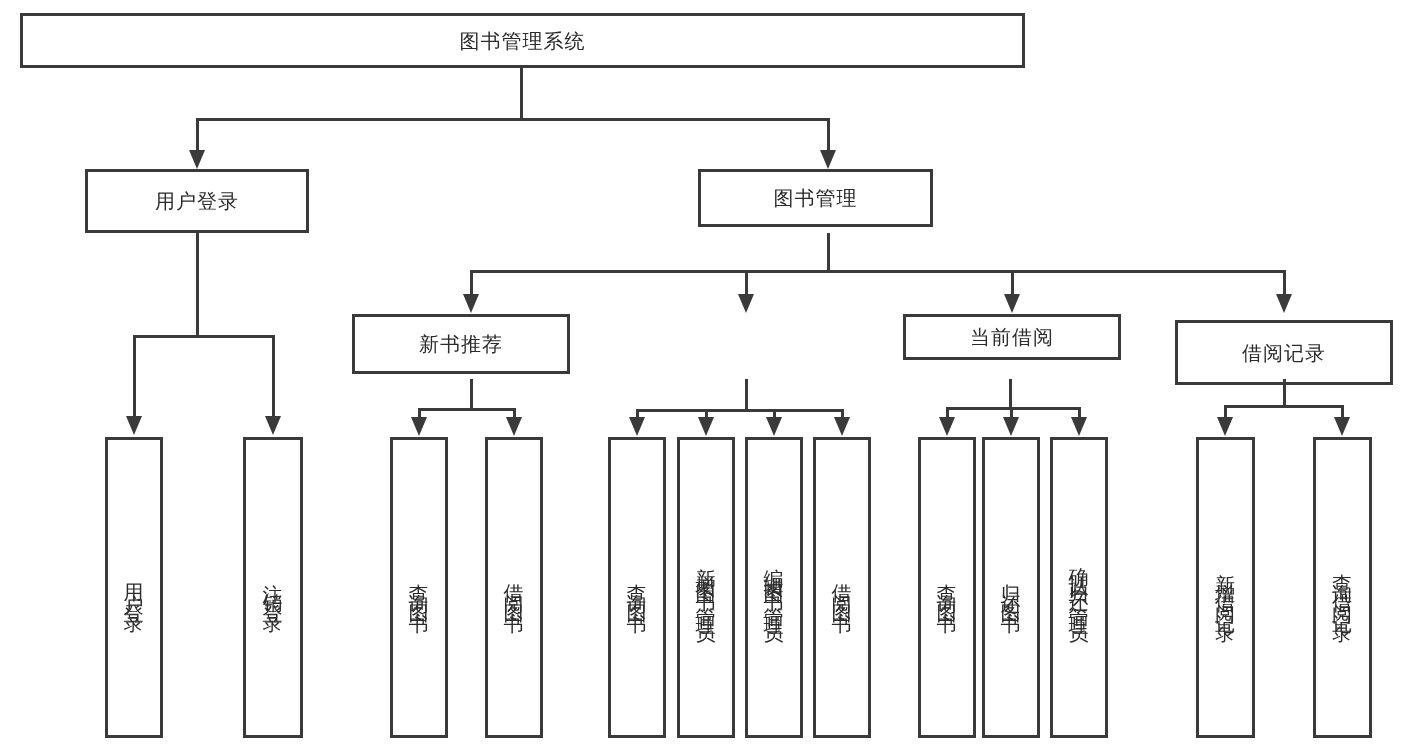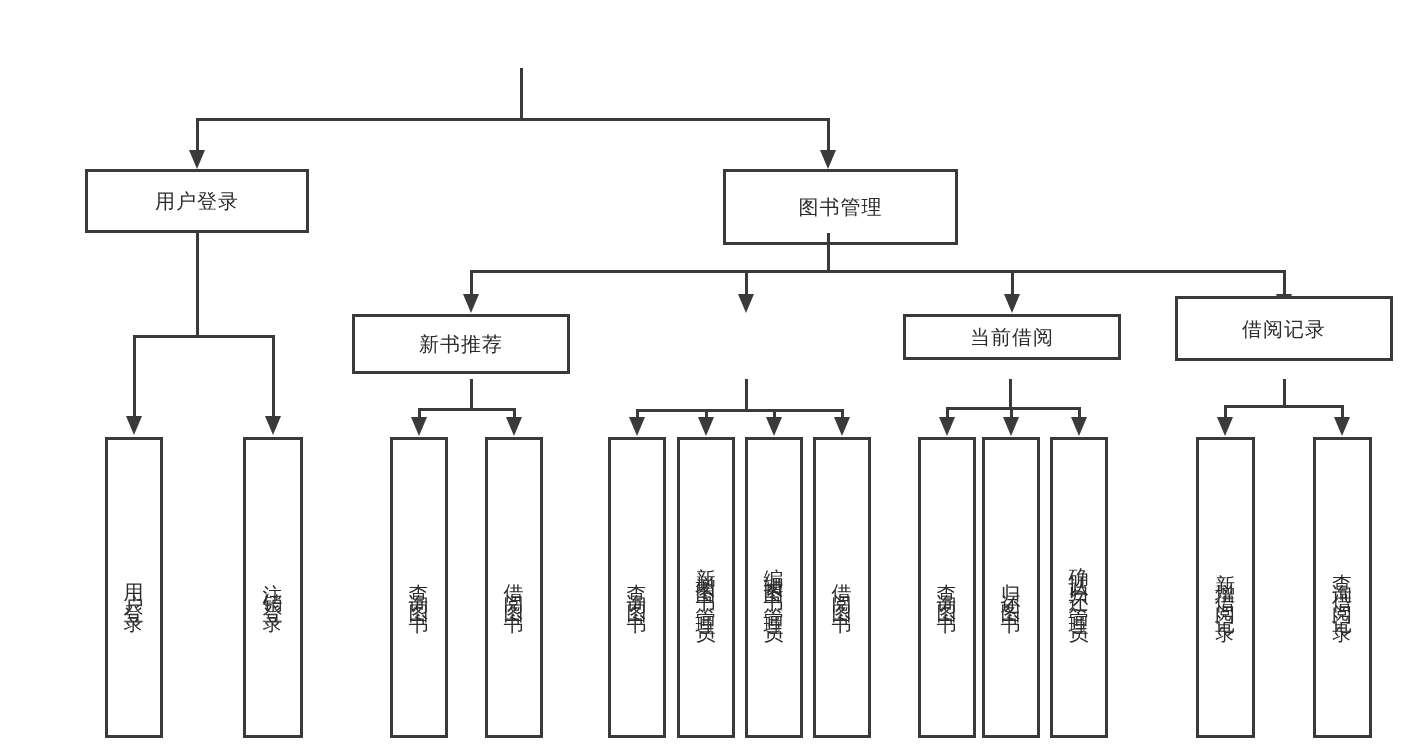--- a/index.html
+++ b/index.html
@@ -37,30 +37,31 @@
     font-size:19px;letter-spacing:.5px;color:var(--wm);
     text-shadow:-1px -1px 0 rgba(190,120,120,.30), 1px 1px 0 rgba(255,255,255,.9);
     white-space:nowrap;z-index:5;
   }
 </style>
 </head>
 <body>
 
 <div class="stage">
 
+  <div class="node" style="left:20px;top:13px;width:1005px;height:55px">图书管理系统</div>
 
   <div class="vl" style="left:520px;top:68px;height:50px"></div>
   <div class="hl" style="left:196px;top:118px;width:634px"></div>
   <div class="vl" style="left:196px;top:118px;height:34px"></div>
   <div class="ah" style="left:189px;top:150px"></div>
   <div class="vl" style="left:827px;top:118px;height:34px"></div>
   <div class="ah" style="left:820px;top:150px"></div>
 
   <div class="node" style="left:85px;top:169px;width:224px;height:64px">用户登录</div>
-  <div class="node" style="left:723px;top:169px;width:235px;height:76px">图书管理</div>
+  <div class="node" style="left:698px;top:169px;width:235px;height:58px">图书管理</div>
 
   <div class="vl" style="left:196px;top:233px;height:102px"></div>
   <div class="hl" style="left:133px;top:335px;width:142px"></div>
   <div class="vl" style="left:133px;top:335px;height:83px"></div>
   <div class="ah" style="left:126px;top:416px"></div>
   <div class="vl" style="left:272px;top:335px;height:83px"></div>
   <div class="ah" style="left:265px;top:416px"></div>
 
   <div class="vl" style="left:827px;top:233px;height:37px"></div>
   <div class="hl" style="left:470px;top:270px;width:816px"></div>
@@ -68,21 +69,21 @@
   <div class="ah" style="left:463px;top:294px"></div>
   <div class="vl" style="left:745px;top:270px;height:26px"></div>
   <div class="ah" style="left:738px;top:294px"></div>
   <div class="vl" style="left:1011px;top:270px;height:26px"></div>
   <div class="ah" style="left:1004px;top:294px"></div>
   <div class="vl" style="left:1283px;top:270px;height:26px"></div>
   <div class="ah" style="left:1276px;top:294px"></div>
 
   <div class="node" style="left:352px;top:314px;width:218px;height:60px">新书推荐</div>
   <div class="node" style="left:903px;top:314px;width:218px;height:46px">当前借阅</div>
-  <div class="node" style="left:1175px;top:296px;width:218px;height:65px">借阅记录</div>
+  <div class="node" style="left:1175px;top:320px;width:218px;height:65px">借阅记录</div>
 
   <div class="vl" style="left:470px;top:379px;height:29px"></div>
   <div class="hl" style="left:418px;top:408px;width:98px"></div>
   <div class="vl" style="left:418px;top:408px;height:11px"></div>
   <div class="ah" style="left:411px;top:417px"></div>
   <div class="vl" style="left:513px;top:408px;height:11px"></div>
   <div class="ah" style="left:506px;top:417px"></div>
 
   <div class="vl" style="left:745px;top:379px;height:30px"></div>
   <div class="hl" style="left:636px;top:409px;width:208px"></div>

